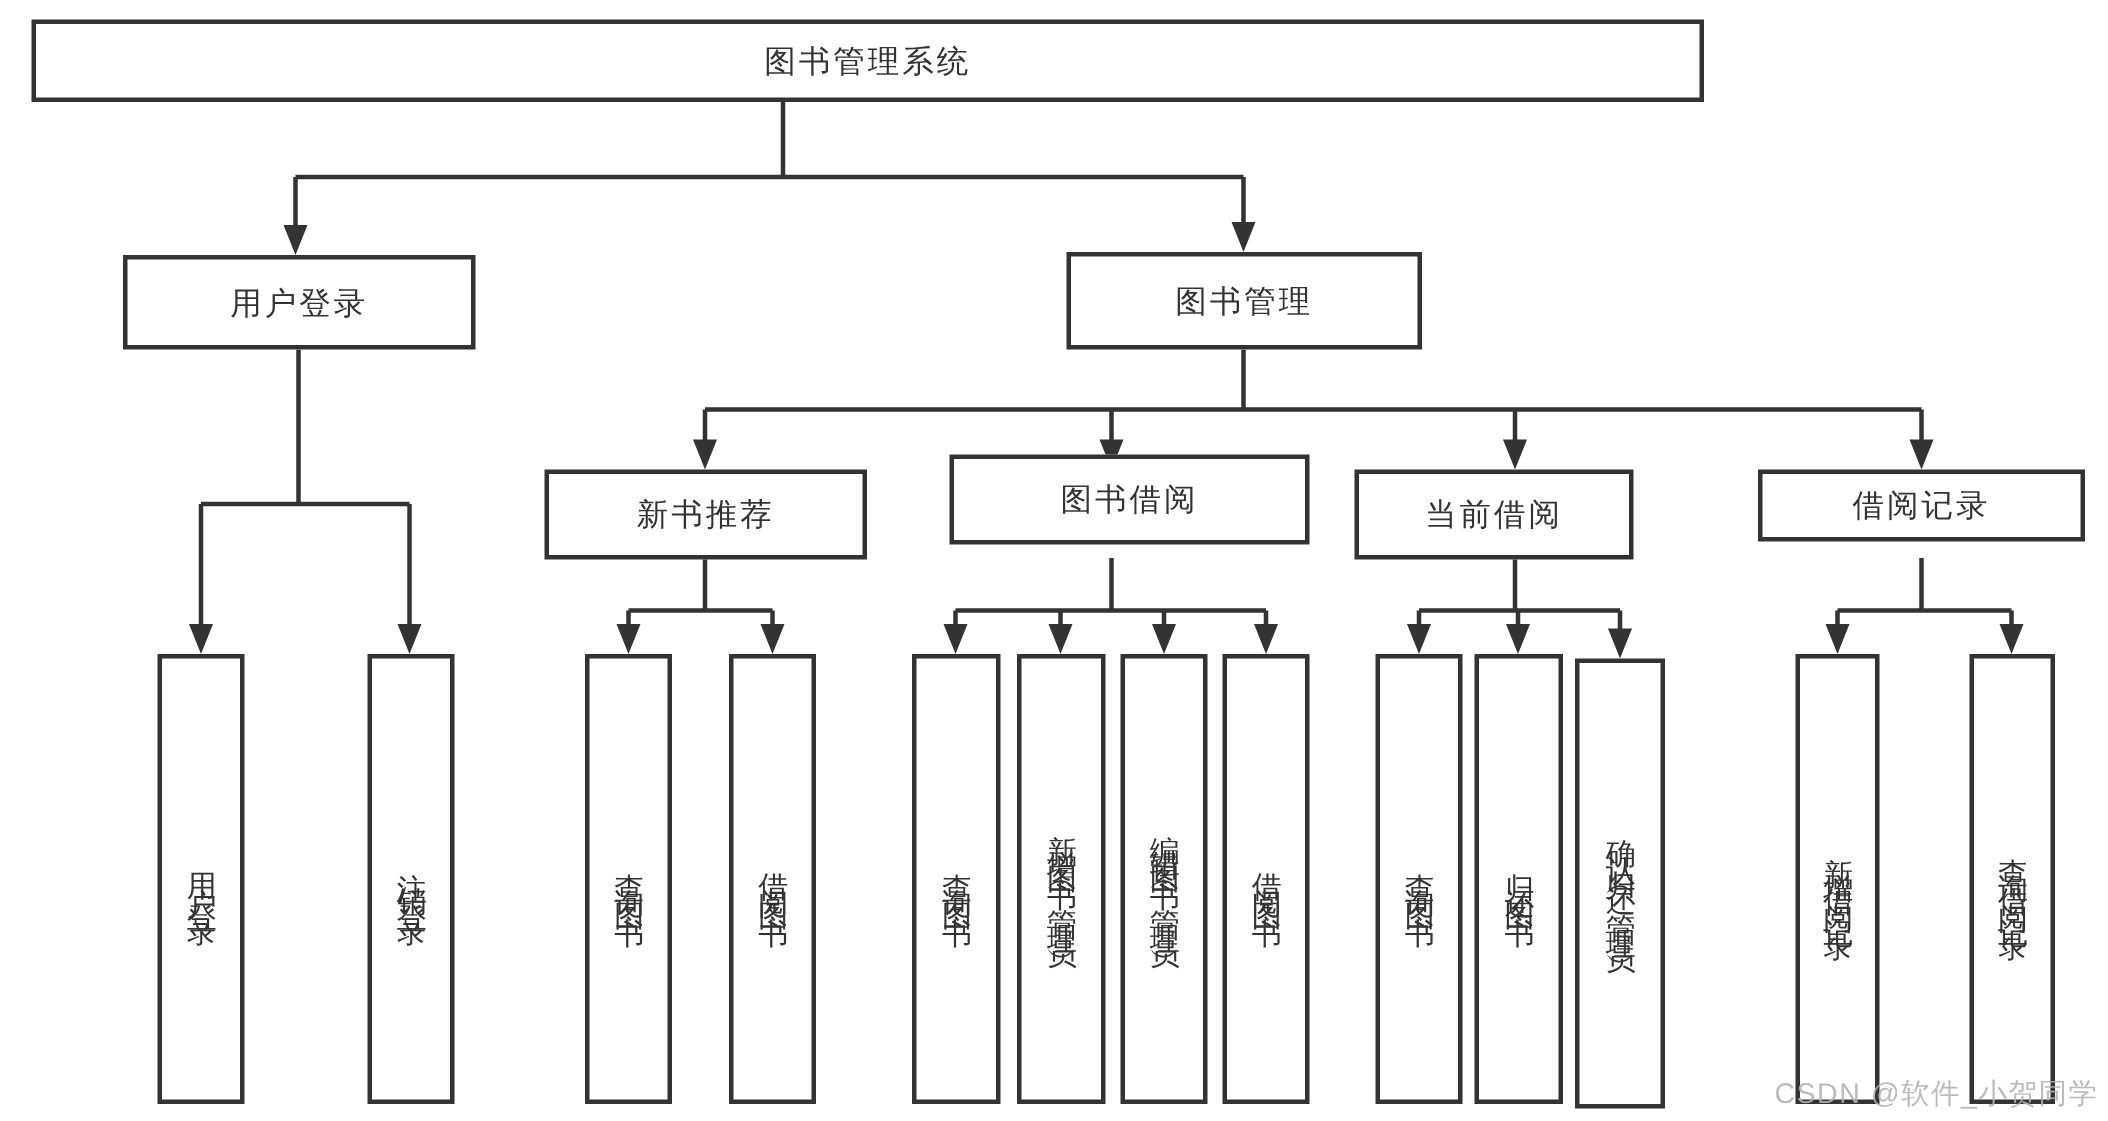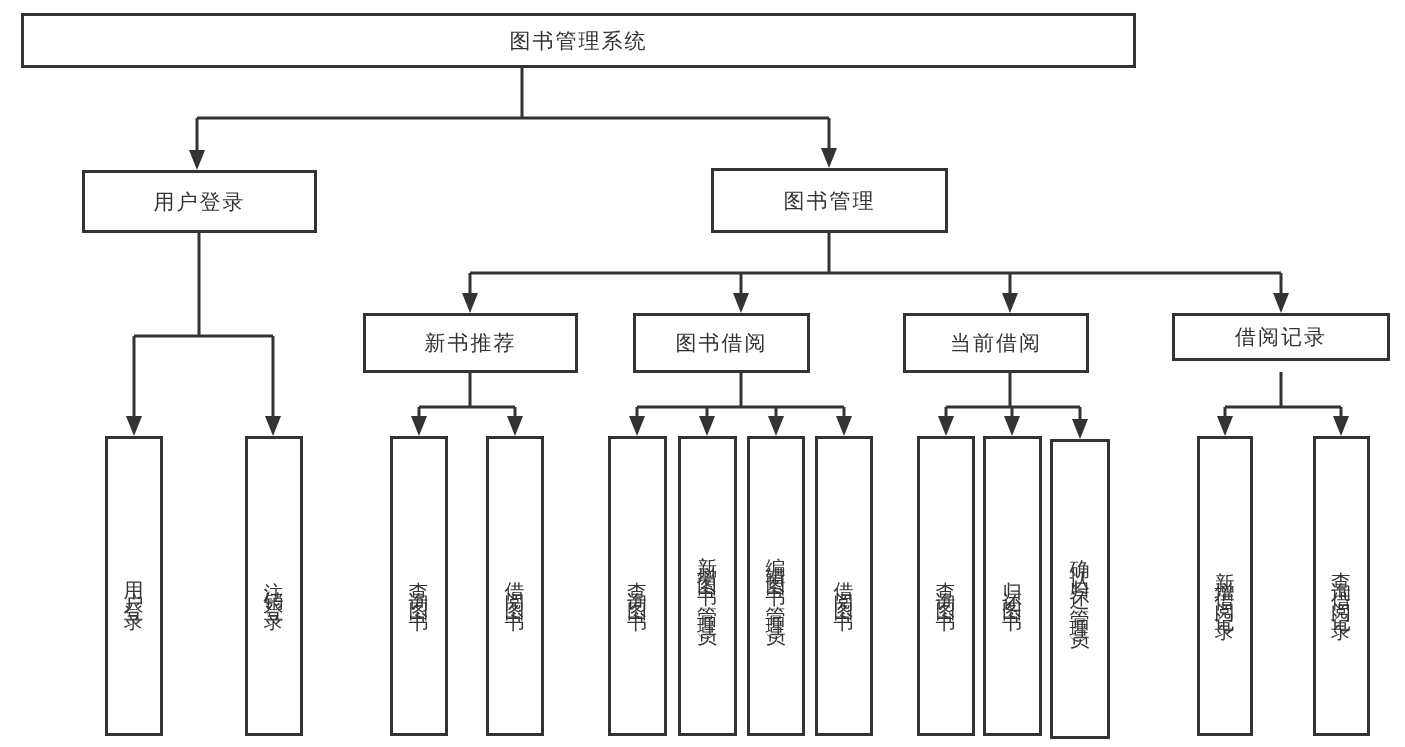--- a/index.html
+++ b/index.html
@@ -116,21 +116,21 @@
   <div class="box" style="left:82px;top:170px;width:235px;height:63px">
     <span class="hlabel">用户登录</span>
   </div>
   <div class="box" style="left:711px;top:168px;width:237px;height:65px">
     <span class="hlabel">图书管理</span>
   </div>
 
   <div class="box" style="left:363px;top:313px;width:215px;height:60px">
     <span class="hlabel">新书推荐</span>
   </div>
-  <div class="box" style="left:633px;top:313px;width:177px;height:60px">
+  <div class="box" style="left:633px;top:303px;width:240px;height:60px">
     <span class="hlabel">图书借阅</span>
   </div>
   <div class="box" style="left:903px;top:313px;width:186px;height:60px">
     <span class="hlabel">当前借阅</span>
   </div>
   <div class="box" style="left:1172px;top:313px;width:218px;height:48px">
     <span class="hlabel">借阅记录</span>
   </div>
 
   <div class="box" style="left:105px;top:436px;width:58px;height:300px">
@@ -170,14 +170,15 @@
     <span class="vlabel">确认归还（管理员）</span>
   </div>
 
   <div class="box" style="left:1197px;top:436px;width:56px;height:300px">
     <span class="vlabel">新增借阅记录</span>
   </div>
   <div class="box" style="left:1313px;top:436px;width:57px;height:300px">
     <span class="vlabel">查询借阅记录</span>
   </div>
 
+  <div class="watermark">CSDN @软件_小贺同学</div>
 
 </div>
 
 </body></html>

